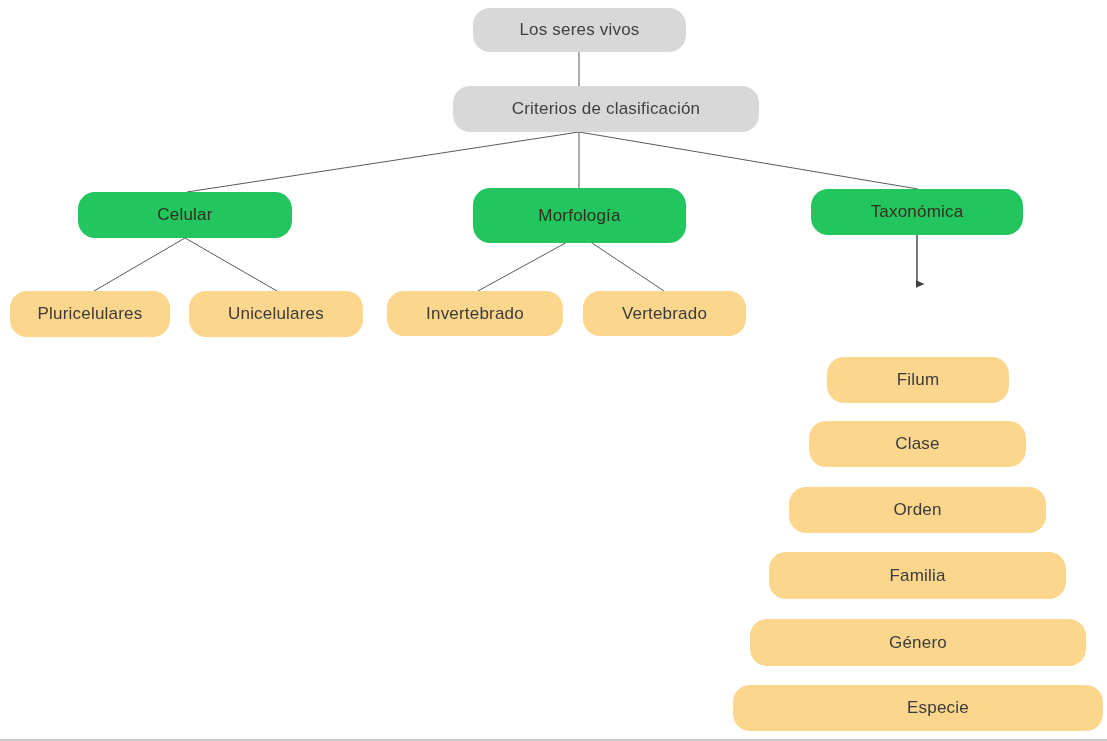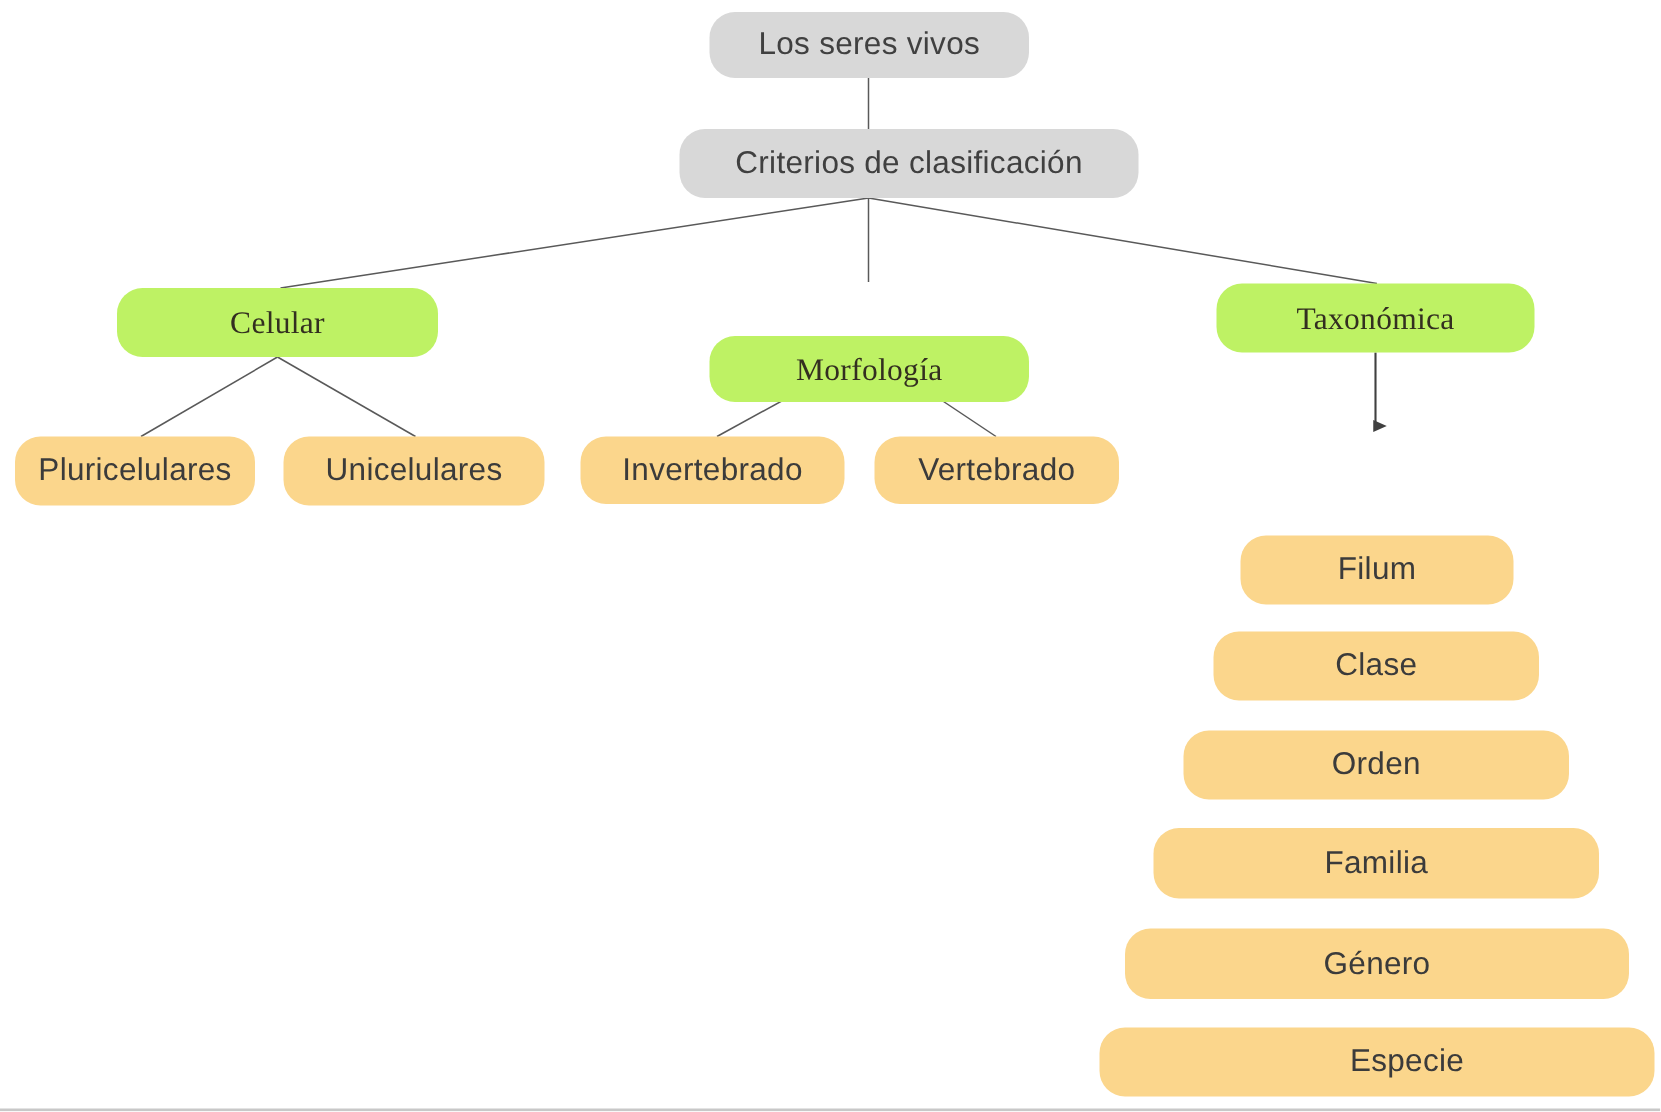--- a/index.html
+++ b/index.html
@@ -20,44 +20,43 @@
     inset: 0;
     width: 1107px;
     height: 741px;
   }
   .node {
     position: absolute;
     display: flex;
     align-items: center;
     justify-content: center;
     text-align: center;
-    font-size: 21px;
+    font-size: 17px;
     color: #3b3b3b;
     letter-spacing: 0.2px;
     box-sizing: border-box;
     border-radius: 17px;
   }
   .box-gray {
     background: #d8d8d8;
     color: #404040;
   }
   .box-gold {
-    background: #bef264;
+    background: #22c55e;
     color: #332f20;
-    font-family: Liberation Serif, serif;
   }
   .box-tan {
     background: #fbd68c;
     color: #3b3b3b;
   }
   
   #n-root        { left: 473px; top: 8px;   width: 213px; height: 44px; }
   #n-criteria    { left: 453px; top: 86px;  width: 306px; height: 46px; }
   #n-celular     { left: 78px;  top: 192px; width: 214px; height: 46px; }
-  #n-morfologia  { left: 473px; top: 188px; width: 213px; height: 44px; margin-top: 36px; }
+  #n-morfologia  { left: 473px; top: 188px; width: 213px; height: 55px; }
   #n-taxonomica  { left: 811px; top: 189px; width: 212px; height: 46px; }
   #n-pluri       { left: 10px;  top: 291px; width: 160px; height: 46px; }
   #n-uni         { left: 189px; top: 291px; width: 174px; height: 46px; }
   #n-inverteb    { left: 387px; top: 291px; width: 176px; height: 45px; }
   #n-verteb      { left: 583px; top: 291px; width: 163px; height: 45px; }
   #n-reinos      { left: 848px; top: 294px; width: 139px; height: 45px; }
   #n-filum       { left: 827px; top: 357px; width: 182px; height: 46px; }
   #n-clase       { left: 809px; top: 421px; width: 217px; height: 46px; }
   #n-orden       { left: 789px; top: 487px; width: 257px; height: 46px; }
   #n-familia     { left: 769px; top: 552px; width: 297px; height: 47px; }

